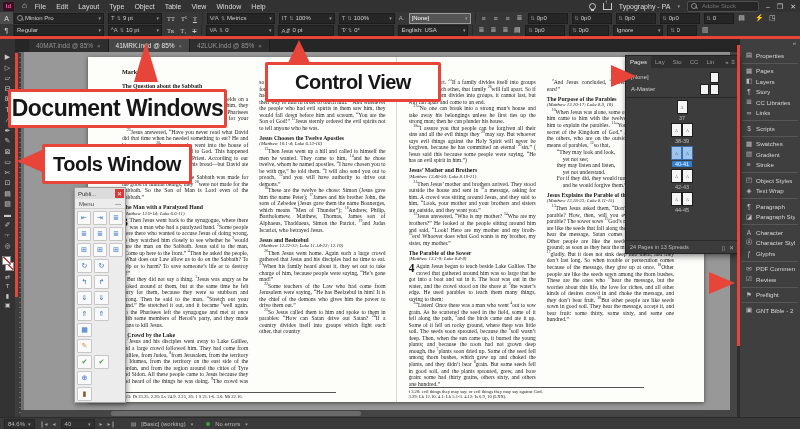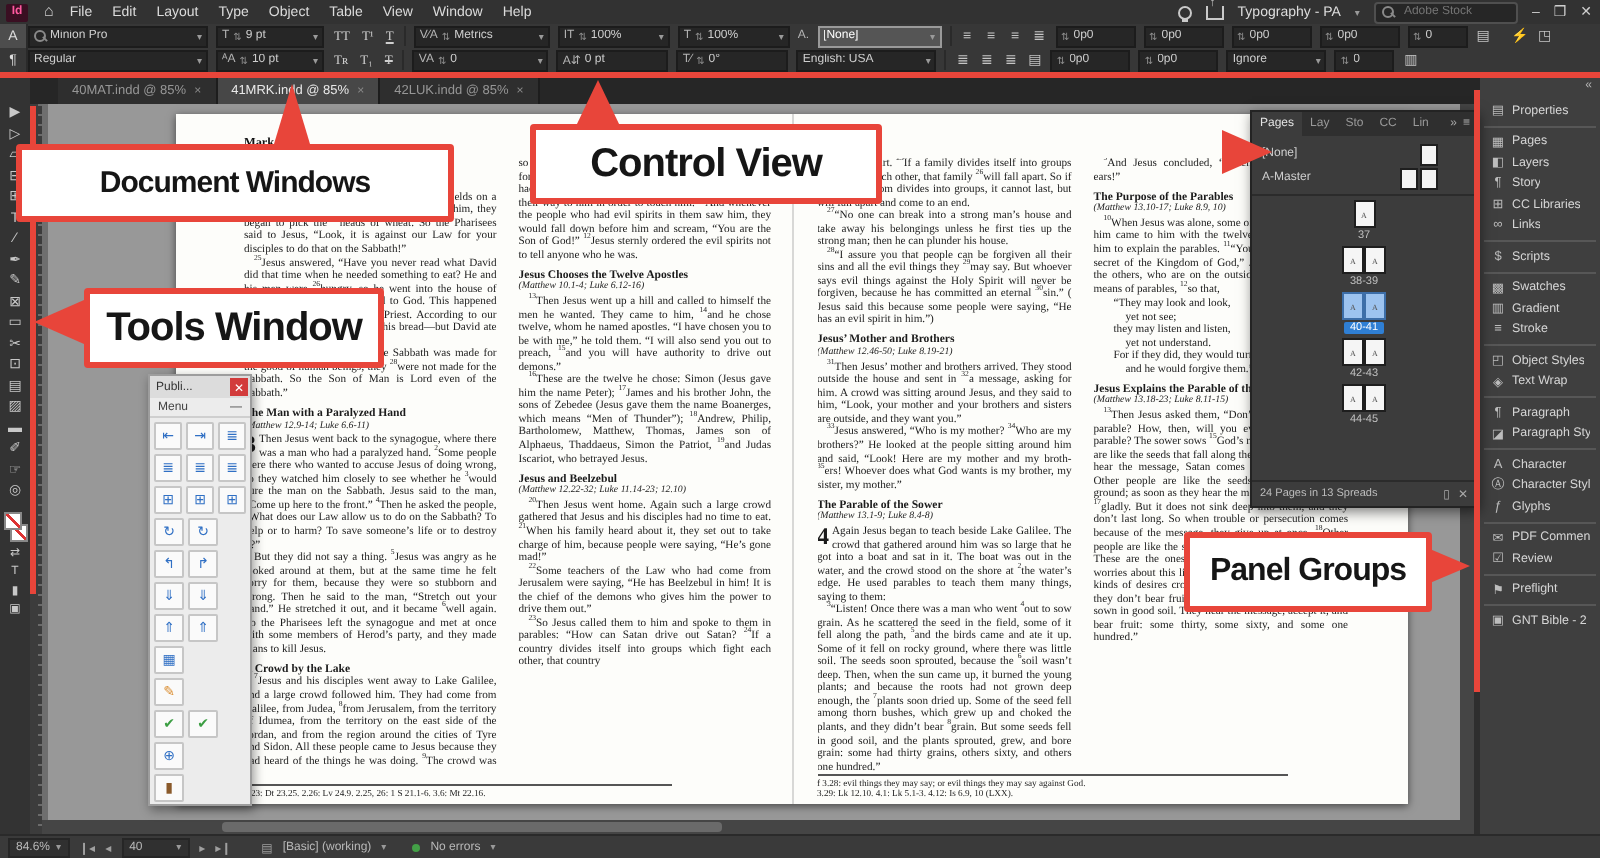--- a/index.html
+++ b/index.html
@@ -45,21 +45,21 @@
   .alnbtn{width:8px;height:8px;display:flex;align-items:center;justify-content:center;color:#c5c5c5;font-size:7px}
   .hl{background:#555;border-color:#9a9a9a;color:#fff}
   .bolt{color:#d9d9d9;font-size:7px}
   
   .redline{position:absolute;background:#e8453a;z-index:40}
   #rl-cp{left:0;top:36px;width:800px;height:2.5px}
   #rl-tools{left:15px;top:53px;width:2.5px;height:244px}
   #rl-dock{left:737px;top:45px;width:2.5px;height:301px}
   .co{position:absolute;background:#fff;border:3.5px solid #e8453a;display:flex;align-items:center;
       justify-content:center;font-weight:bold;color:#161616;z-index:50;border-radius:2px;letter-spacing:-0.5px}
-  #co-dw{left:8px;top:72px;width:213px;height:33px;font-size:15px}
+  #co-dw{left:8px;top:89px;width:213px;height:33px;font-size:23px}
   #co-cp{left:265px;top:62px;width:170px;height:34px;font-size:20px}
   #co-op{left:441px;top:62px;width:171px;height:34px;font-size:17px}
   #co-tp{left:42px;top:144px;width:144px;height:34px;font-size:20px}
   #co-pg{left:592px;top:266px;width:118px;height:34px;font-size:16px}
   .arr{position:absolute;width:0;height:0;z-index:49}
   #arr-dw{left:134px;top:42px;border-left:12px solid transparent;border-right:12px solid transparent;border-bottom:40px solid #e8453a}
   #arr-cp{left:288px;top:40px;border-left:11px solid transparent;border-right:11px solid transparent;border-bottom:23px solid #e8453a}
   #arr-op{left:611px;top:65px;border-top:11px solid transparent;border-bottom:11px solid transparent;border-left:25px solid #e8453a}
   #arr-tp{left:17px;top:150px;border-top:11px solid transparent;border-bottom:11px solid transparent;border-right:25px solid #e8453a}
   #arr-pg{left:709px;top:272px;border-top:11px solid transparent;border-bottom:11px solid transparent;border-left:26px solid #e8453a}
@@ -756,15 +756,14 @@
 
   <div class="arr" id="arr-dw"></div>
   <div class="arr" id="arr-cp"></div>
   <div class="arr" id="arr-op"></div>
   <div class="arr" id="arr-tp"></div>
   <div class="arr" id="arr-pg"></div>
 
   <div class="co" id="co-dw">Document Windows</div>
   <div class="co" id="co-cp">Control View</div>
   <div class="co" id="co-tp">Tools Window</div>
-  <div class="co" id="co-pg">Panel Groups</div>
 
 </div>
 
 </body></html>

